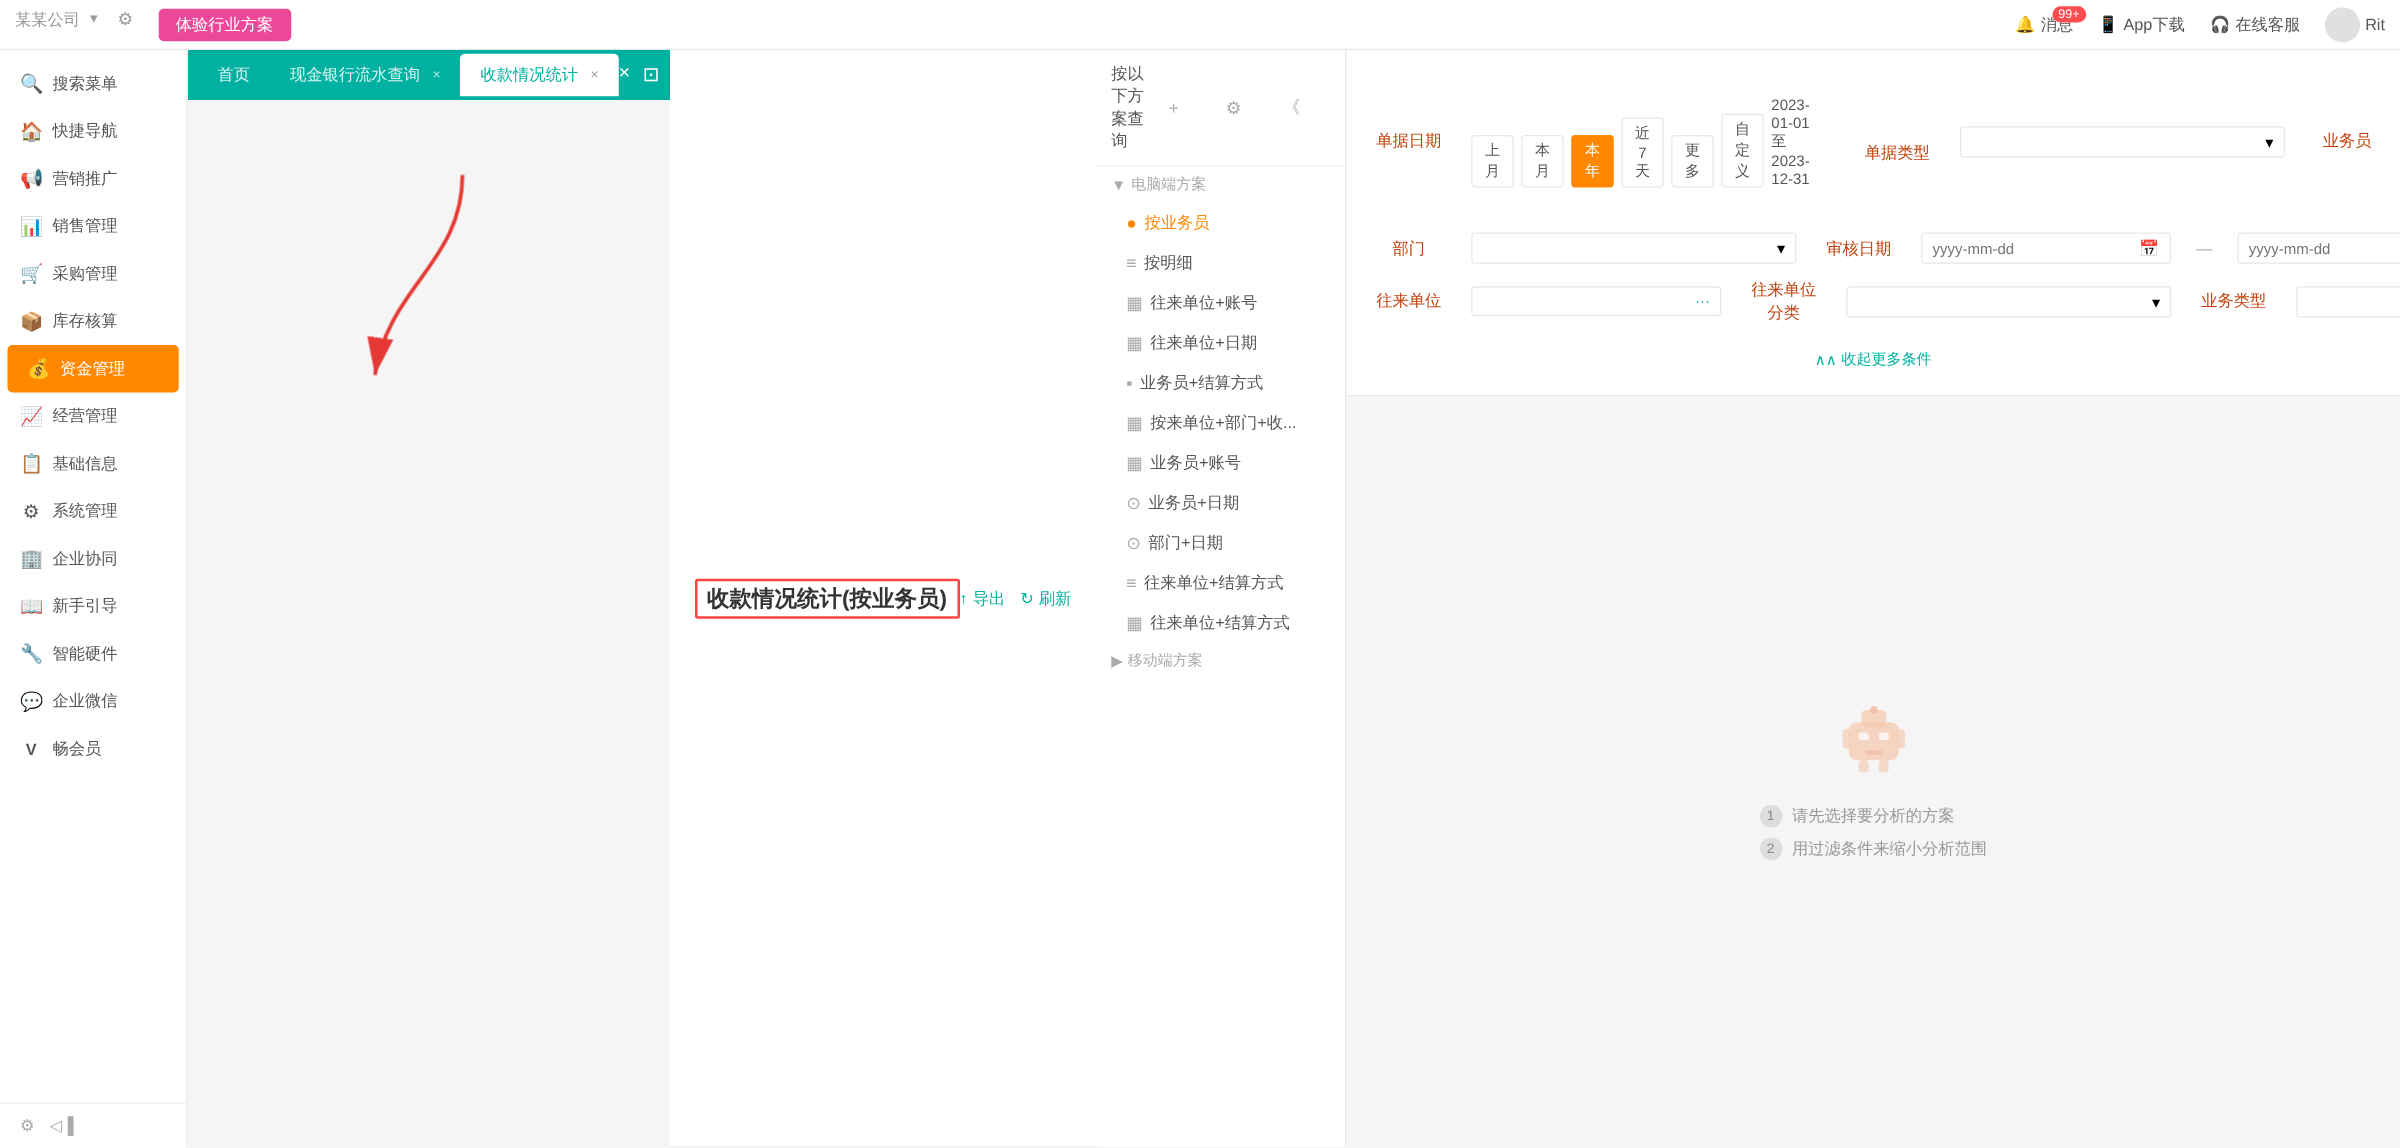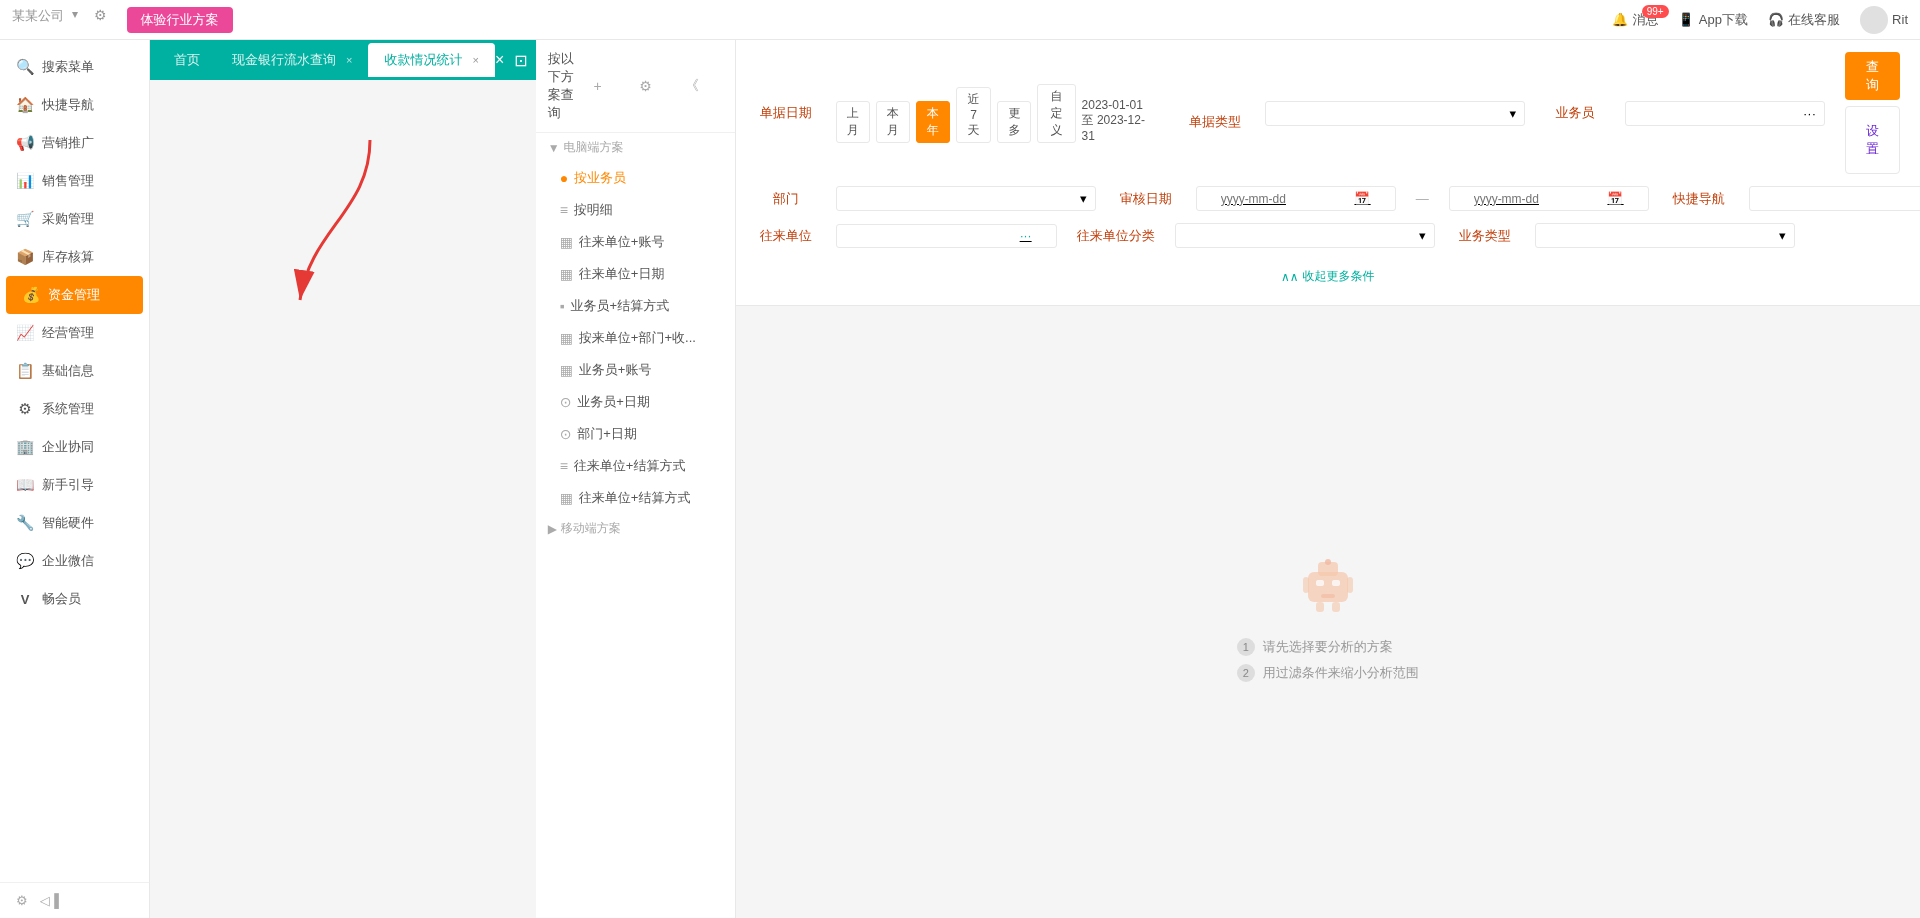--- a/index.html
+++ b/index.html
@@ -250,25 +250,24 @@
       justify-content: space-between;
       cursor: pointer;
       background: #fff;
     }
     .filter-select-wide { min-width: 260px; }
     .filter-input {
       display: flex;
       align-items: center;
       border: 1px solid #e8e8e8;
       border-radius: 3px;
-      padding: 4px 24px;
+      padding: 4px 8px;
       min-width: 200px;
       gap: 4px;
       background: #fff;
-      text-decoration: underline;
     }
     .filter-input input {
       border: none;
       outline: none;
       font-size: 12px;
       color: #999;
       width: 100%;
     }
     .filter-more-btn {
       color: #00b0a0;
@@ -535,20 +534,33 @@
     <div class="tab active">
       <span>收款情况统计</span>
       <span class="tab-close">×</span>
     </div>
     <div class="tab-bar-right">
       <span class="tab-bar-btn">×</span>
       <span class="tab-bar-btn">⊡</span>
     </div>
   </div>
 
+  <div class="page-header">
+    <span class="page-title">收款情况统计(按业务员)</span>
+    <div class="page-actions">
+      <div class="action-btn">
+        <span>↑</span>
+        <span>导出</span>
+      </div>
+      <div class="action-btn">
+        <span>↻</span>
+        <span>刷新</span>
+      </div>
+    </div>
+  </div>
 
   <div class="content-area">
 
     <div class="left-panel">
       <div class="left-panel-header">
         <span>按以下方案查询</span>
         <span class="panel-icon-btn">+</span>
         <span class="panel-icon-btn">⚙</span>
         <span class="panel-icon-btn">《</span>
       </div>

